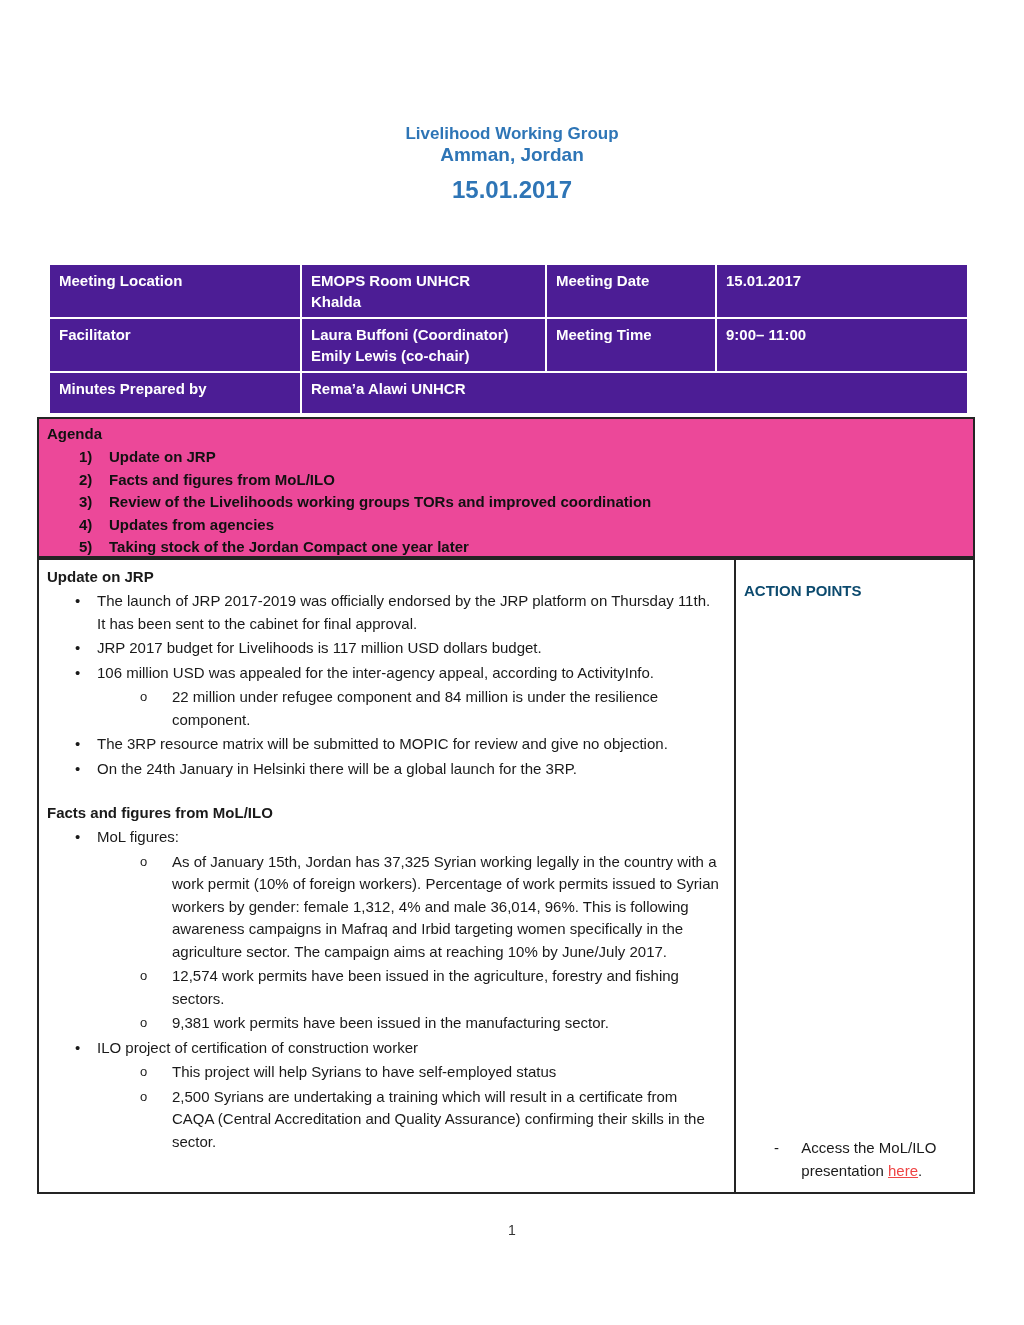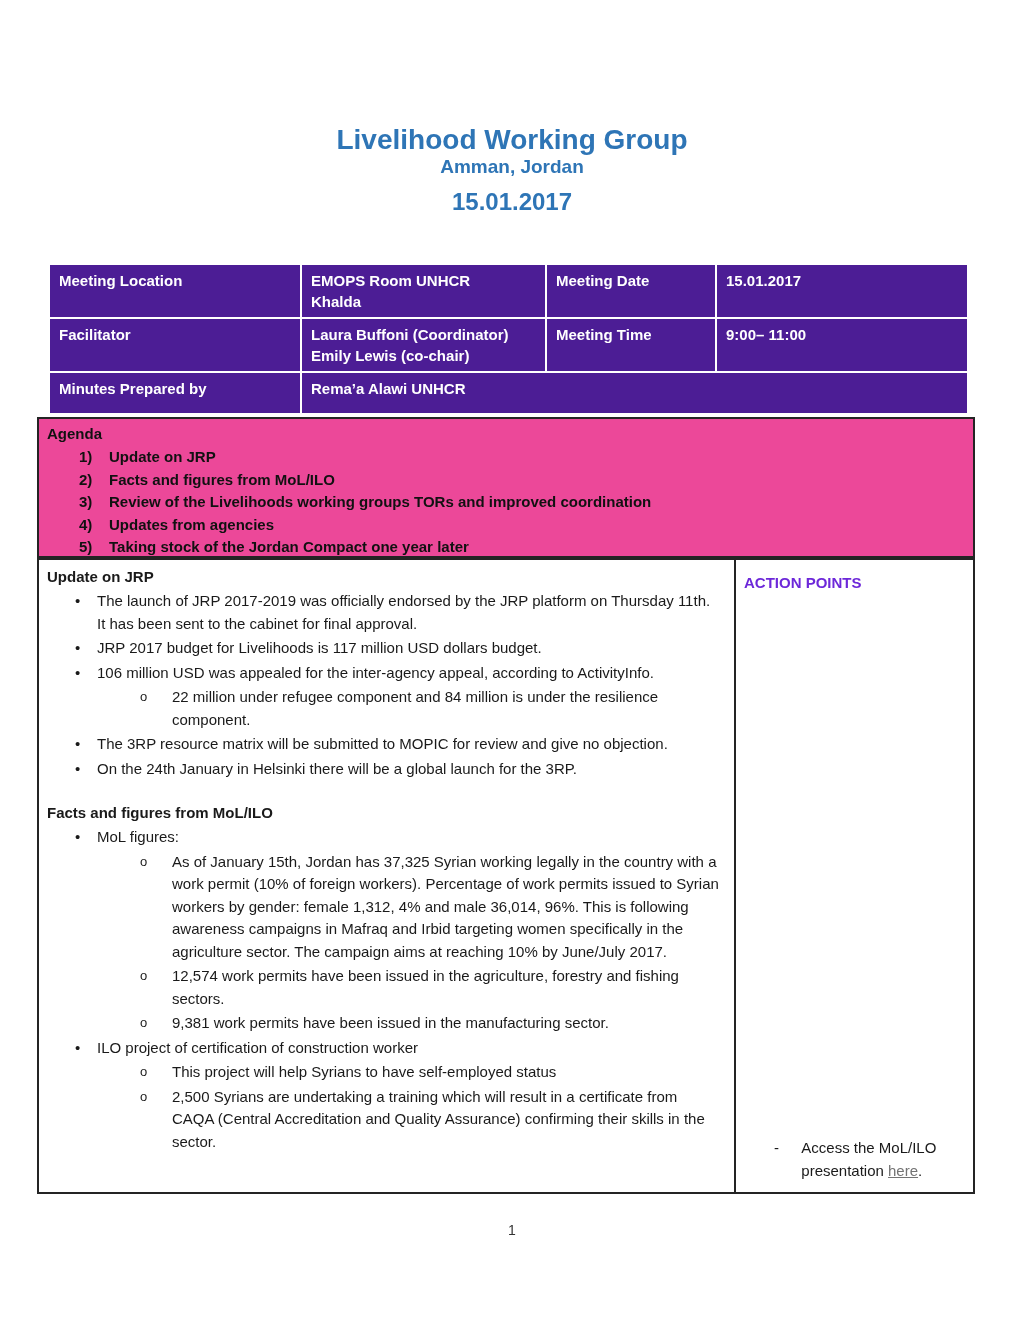--- a/index.html
+++ b/index.html
@@ -1,21 +1,21 @@
 <!DOCTYPE html>
 <html><head>
 <meta charset="utf-8">
 <style>
   html,body { margin:0; padding:0; background:#ffffff; }
   body { font-family:"Liberation Sans", sans-serif; color:#1a1a1a; }
   .page { position:relative; width:1024px; height:1325px; background:#ffffff; overflow:hidden; }
 
   
   .titles { position:absolute; top:124px; left:0; width:100%; text-align:center; color:#2E75B6; font-weight:bold; }
-  .t1 { font-size:28px; }
+  .t1 { font-size:17px; }
   .t2 { font-size:19px; }
   .t3 { font-size:24px; margin-top:10px; }
 
   
   .meta { position:absolute; left:48px; top:263px; width:919px; border-collapse:collapse;
           background:#4c1d95; color:#ffffff; font-weight:bold; font-size:15px; table-layout:fixed; }
   .meta td { border:2px solid #ffffff; padding:5px 9px; vertical-align:top; line-height:21px; }
   .meta tr.r1 { height:50px; } .meta tr.r2 { height:52px; } .meta tr.r3 { height:42px; }
   .meta .center { text-align:left; }
 
@@ -34,25 +34,25 @@
   .right-col { flex:1; border-left:2px solid #242424; position:relative; box-sizing:border-box; }
   .sec-heading { font-weight:bold; font-size:15px; line-height:23px; padding-left:6px; }
   .sec-gap { margin-top:21px; }
   .blist { list-style:none; margin:0; padding:0; font-size:15px; }
   .blist li { position:relative; line-height:22.5px; margin-top:2px; }
   .blist li.lvl1 { padding-left:56px; }
   .blist li.lvl1::before { content:"\2022"; position:absolute; left:34px; }
   .blist li.lvl2 { padding-left:131px; }
   .blist li.lvl2::before { content:"o"; position:absolute; left:99px; font-size:13px; }
 
-  .ap-heading { font-weight:bold; font-size:15px; padding:12px 8px; line-height:22px; color:#6d28d9; }
+  .ap-heading { font-weight:bold; font-size:15px; padding:20px 8px; line-height:22px; color:#0c4a6e; }
   .action-note { position:absolute; bottom:10px; left:38px; right:4px; display:flex; font-size:15px; line-height:23px; }
   .dash { width:28px; }
   .note-text { width:172px; }
-  .doc-link { color:#737373; text-decoration:underline; cursor:pointer; }
+  .doc-link { color:#ef4444; text-decoration:underline; cursor:pointer; }
 
   .page-number { position:absolute; top:1222px; left:0; width:100%; text-align:center; font-size:14px; color:#333; }
 </style>
 </head>
 <body>
 
 <div class="page">
 
   <header class="titles">
     <div class="t1">Livelihood Working Group</div>

